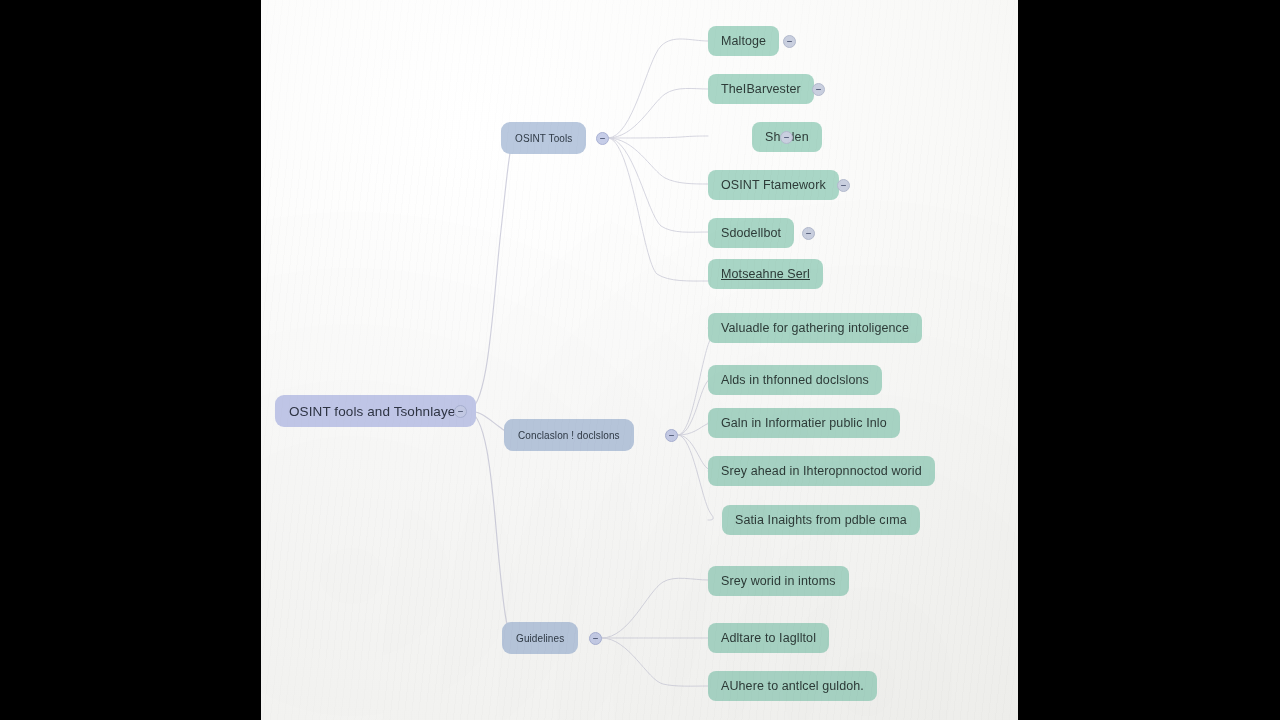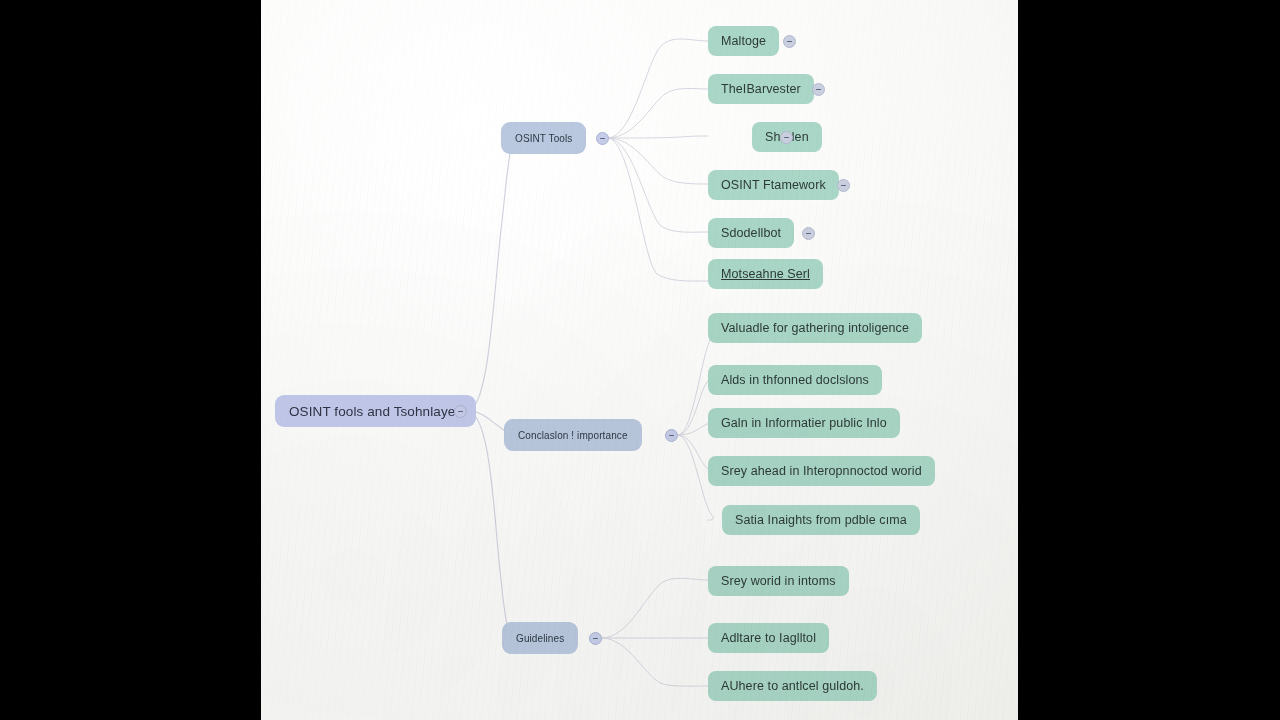--- a/index.html
+++ b/index.html
@@ -205,27 +205,27 @@
     </div>
     <div class="collapse-dot leafdot" style="left:541px; top:227px;">
       <span class="glyph"></span>
     </div>
 
     <div class="node node-leaf" style="left:447px; top:259px;text-decoration:underline;">
       <span>Motseahne Serl</span>
     </div>
 
     <div class="node node-branch" style="left:243px; top:419px;">
-      <span>Conclaslon ! importance</span>
+      <span>Conclaslon ! doclslons</span>
     </div>
     <div class="collapse-dot" style="left:404px; top:429px;">
       <span class="glyph"></span>
     </div>
 
-    <div class="node node-leaf" style="left:447px; top:313px;">
+    <div class="node node-leaf" style="left:447px; top:313px;border-radius:7px;">
       <span>Valuadle for gathering intoligence</span>
     </div>
 
     <div class="node node-leaf" style="left:447px; top:365px;">
       <span>Alds in thfonned doclslons</span>
     </div>
 
     <div class="node node-leaf" style="left:447px; top:408px;">
       <span>Galn in Informatier public Inlo</span>
     </div>

